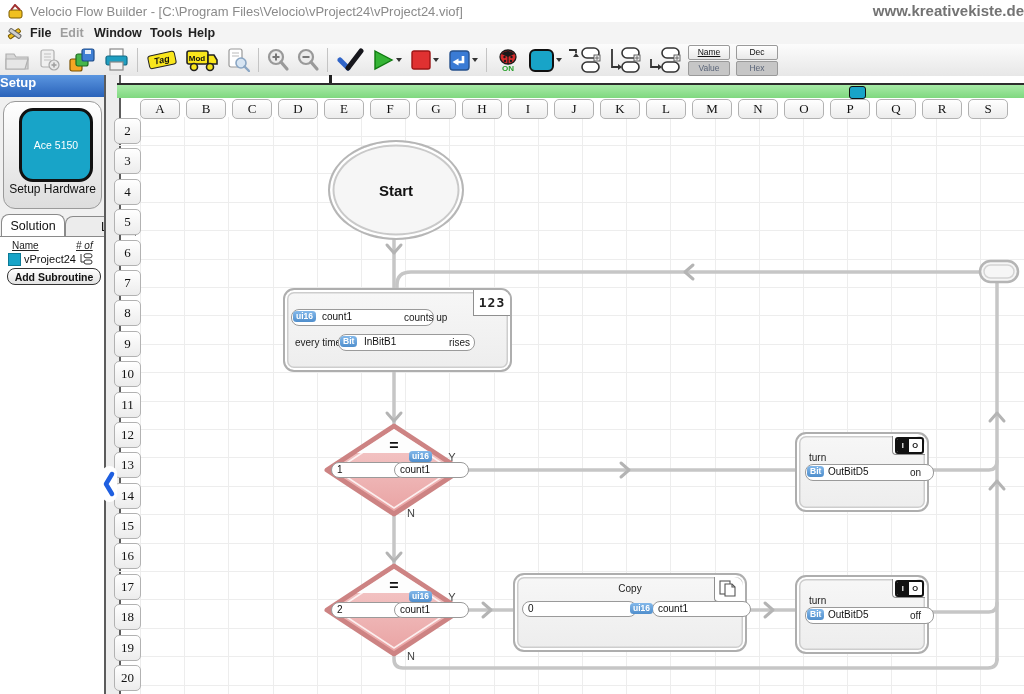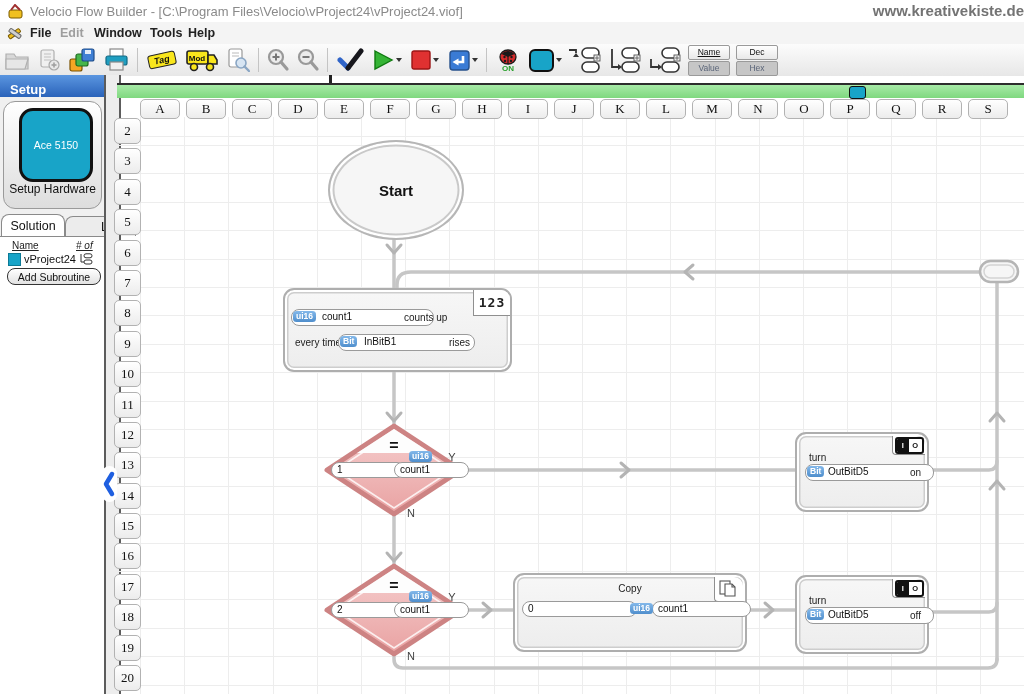--- a/index.html
+++ b/index.html
@@ -26,37 +26,37 @@
   .mini.pressed{background:#c6c6c6;color:#5a6478;}
   .mini.uline{text-decoration:underline;}
   .tag-chip{background:#f9e61c;border:1.5px solid #222;border-radius:3px;font-size:9px;font-weight:bold;
     font-style:italic;padding:1px 5px;transform:rotate(-12deg);color:#111;}
   .debug-wrap{display:flex;flex-direction:column;align-items:center;line-height:1;}
   .on-label{font-size:8px;font-weight:bold;color:#27a02a;}
   .teal-sq{width:21px;height:19px;background:#18a4c8;border:2.5px solid #101010;border-radius:6px;}
   
   #sidebar{left:0;top:75px;width:104px;height:619px;background:#f0f0f0;}
   #setup-header{left:0;top:75px;width:104px;height:22px;background:linear-gradient(#5b96e0,#2a63ba);
-    color:#fff;font-weight:bold;font-size:13px;display:flex;align-items:flex-end;padding-left:10px;}
+    color:#fff;font-weight:bold;font-size:13px;display:flex;align-items:flex-start;padding-left:0;}
   #hw-btn{left:3px;top:101px;width:97px;height:106px;background:linear-gradient(#ffffff,#dddddd);
     border:1.5px solid #9a9a9a;border-radius:12px;}
   #hw-chip{left:15px;top:6px;width:68px;height:68px;background:#18a4c8;border:3px solid #111;
     border-radius:14px;display:flex;align-items:center;justify-content:center;color:#fff;font-size:10.5px;}
   #hw-label{left:0;top:80px;width:97px;text-align:center;font-size:12px;color:#111;}
   .tab{height:21px;border:1.5px solid #8a8a8a;border-bottom:none;border-radius:8px 8px 0 0;
     display:flex;align-items:center;justify-content:center;font-size:12.5px;color:#111;}
   #tab-solution{left:1px;top:214px;width:62px;background:#fff;z-index:2;}
   #tab-logs{left:65px;top:216px;width:41px;background:#ececec;height:19px;padding-left:28px;}
   #solution-panel{left:0;top:236px;width:104px;height:458px;background:#fff;border-top:1.5px solid #8a8a8a;}
   #col-name{left:12px;top:3px;font-size:10px;text-decoration:underline;color:#222;}
   #col-count{left:76px;top:3px;font-size:10px;font-style:italic;text-decoration:underline;color:#222;}
   #project-row{left:0;top:15px;width:104px;height:14px;display:flex;align-items:center;gap:3px;font-size:11px;color:#111;padding-left:8px;}
   .proj-chip{width:11px;height:11px;background:#18a4c8;border:1px solid #0c7a96;}
   #add-sub{left:7px;top:31px;width:92px;height:15px;border:1.2px solid #333;border-radius:8px;
-    background:linear-gradient(#fff,#e2e2e2);font-size:10.5px;font-weight:normal;display:flex;
+    background:linear-gradient(#fff,#e2e2e2);font-size:10.5px;font-weight:bold;display:flex;
     align-items:center;justify-content:center;color:#111;}
   
   #splitter{left:104px;top:75px;width:13px;height:619px;background:#ededed;
     border-left:2px solid #5c5c5c;border-right:2px solid #5c5c5c;}
   #split-notch{left:102px;top:466px;width:15px;height:36px;background:#fff;border-radius:8px;z-index:2;}
   
   #black-line{left:117px;top:83px;width:907px;height:2px;background:#2d2d2d;}
   #green-bar{left:117px;top:85px;width:907px;height:13px;background:linear-gradient(#a7eaa7,#7fd87f);}
   #green-marker{left:732px;top:1px;width:15px;height:11px;background:#18a4c8;border:1.5px solid #111;border-radius:3px;position:absolute;}
   #tool-tick{left:329px;top:75px;width:3px;height:8px;background:#222;}

